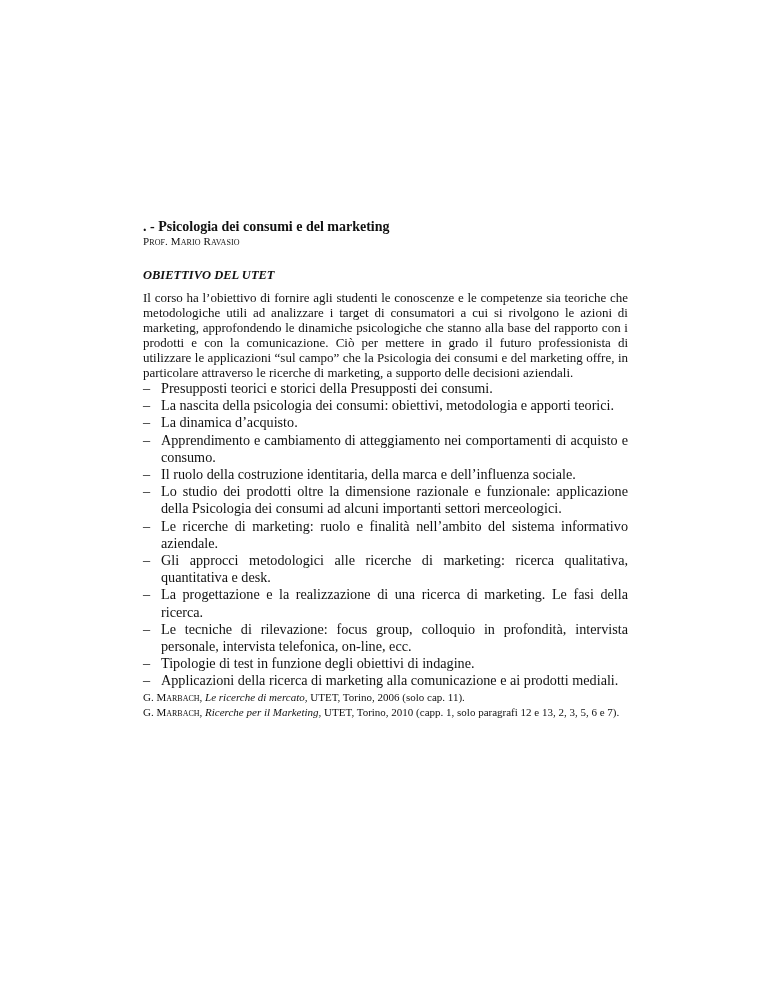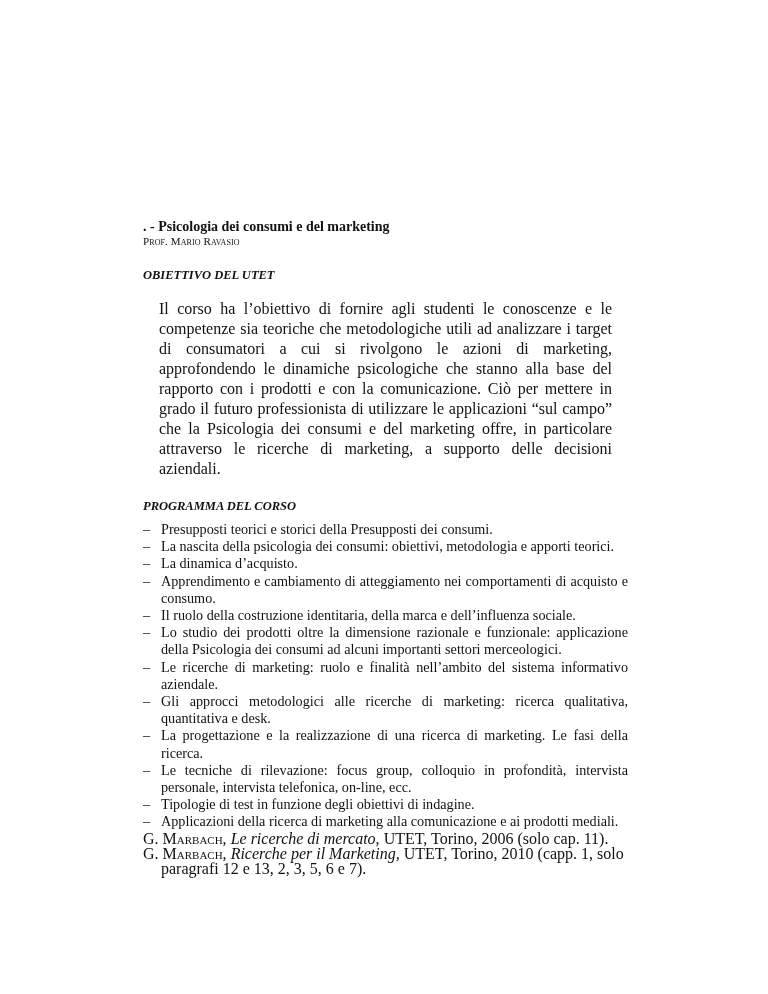--- a/index.html
+++ b/index.html
@@ -4,41 +4,40 @@
 <style>
   html, body { margin: 0; padding: 0; background: #ffffff; }
   body { width: 768px; height: 994px; position: relative; overflow: hidden;
          font-family: "Liberation Serif", "DejaVu Serif", serif; color: #111; }
   .page { position: absolute; left: 143px; top: 218px; width: 485px; }
   .title { font-weight: bold; font-size: 14px; line-height: 17px; margin: 0; }
   .author { font-size: 10.5px; line-height: 13px; margin: 0; letter-spacing: 0.1px; }
   .author .sc { font-variant: small-caps; font-size: 11px; }
   .section-heading { font-weight: bold; font-style: italic; font-size: 12.5px;
                      line-height: 15px; margin: 20px 0 7px 0; }
-  .body-text { font-size: 16px; line-height: 20px; text-align: justify; margin: 16px; }
+  .body-text { font-size: 13px; line-height: 15px; text-align: justify; margin: 0; }
   ul.program { list-style: none; margin: 0; padding: 0; }
   ul.program li { position: relative; padding-left: 18px; font-size: 14.2px;
                   line-height: 17.2px; text-align: justify; }
   ul.program li .dash { position: absolute; left: 0; top: 0; }
-  .bib-entry { font-size: 16px; line-height: 15px; margin: 0; padding-left: 18px;
+  .bib-entry { font-size: 11px; line-height: 15px; margin: 0; padding-left: 18px;
                text-indent: -18px; }
   .bib-entry .sc { font-variant: small-caps; }
   .bib-entry .ital { font-style: italic; }
 </style>
 </head>
 <body>
 
 <div class="page">
   <p class="title">. -  Psicologia dei consumi e del marketing</p>
   <p class="author"><span class="sc">Prof. </span><span class="sc">Mario Ravasio</span></p>
 
   <h3 class="section-heading" style="margin-top:20px">OBIETTIVO DEL UTET</h3>
   <p class="body-text">Il corso ha l’obiettivo di fornire agli studenti le conoscenze e le competenze sia teoriche che metodologiche utili ad analizzare i target di consumatori a cui si rivolgono le azioni di marketing, approfondendo le dinamiche psicologiche che stanno alla base del rapporto con i prodotti e con la comunicazione. Ciò per mettere in grado il futuro professionista di utilizzare le applicazioni “sul campo” che la Psicologia dei consumi e del marketing offre, in particolare attraverso le ricerche di marketing, a supporto delle decisioni aziendali.</p>
 
-  <h3 class="section-heading">PROGRAMMA DEL CORSO</h3>
   <ul class="program">
     <li><span class="dash">–</span><span>Presupposti teorici e storici della Presupposti dei consumi.</span></li>
     <li><span class="dash">–</span><span>La nascita della psicologia dei consumi: obiettivi, metodologia e apporti teorici.</span></li>
     <li><span class="dash">–</span><span>La dinamica d’acquisto.</span></li>
     <li><span class="dash">–</span><span>Apprendimento e cambiamento di atteggiamento nei comportamenti di acquisto e consumo.</span></li>
     <li><span class="dash">–</span><span>Il ruolo della costruzione identitaria, della marca e dell’influenza sociale.</span></li>
     <li><span class="dash">–</span><span>Lo studio dei prodotti oltre la dimensione razionale e funzionale: applicazione della Psicologia dei consumi ad alcuni importanti settori merceologici.</span></li>
     <li><span class="dash">–</span><span>Le ricerche di marketing: ruolo e finalità nell’ambito del sistema informativo aziendale.</span></li>
     <li><span class="dash">–</span><span>Gli approcci metodologici alle ricerche di marketing: ricerca qualitativa, quantitativa e desk.</span></li>
     <li><span class="dash">–</span><span>La progettazione e la realizzazione di una ricerca di marketing. Le fasi della ricerca.</span></li>

